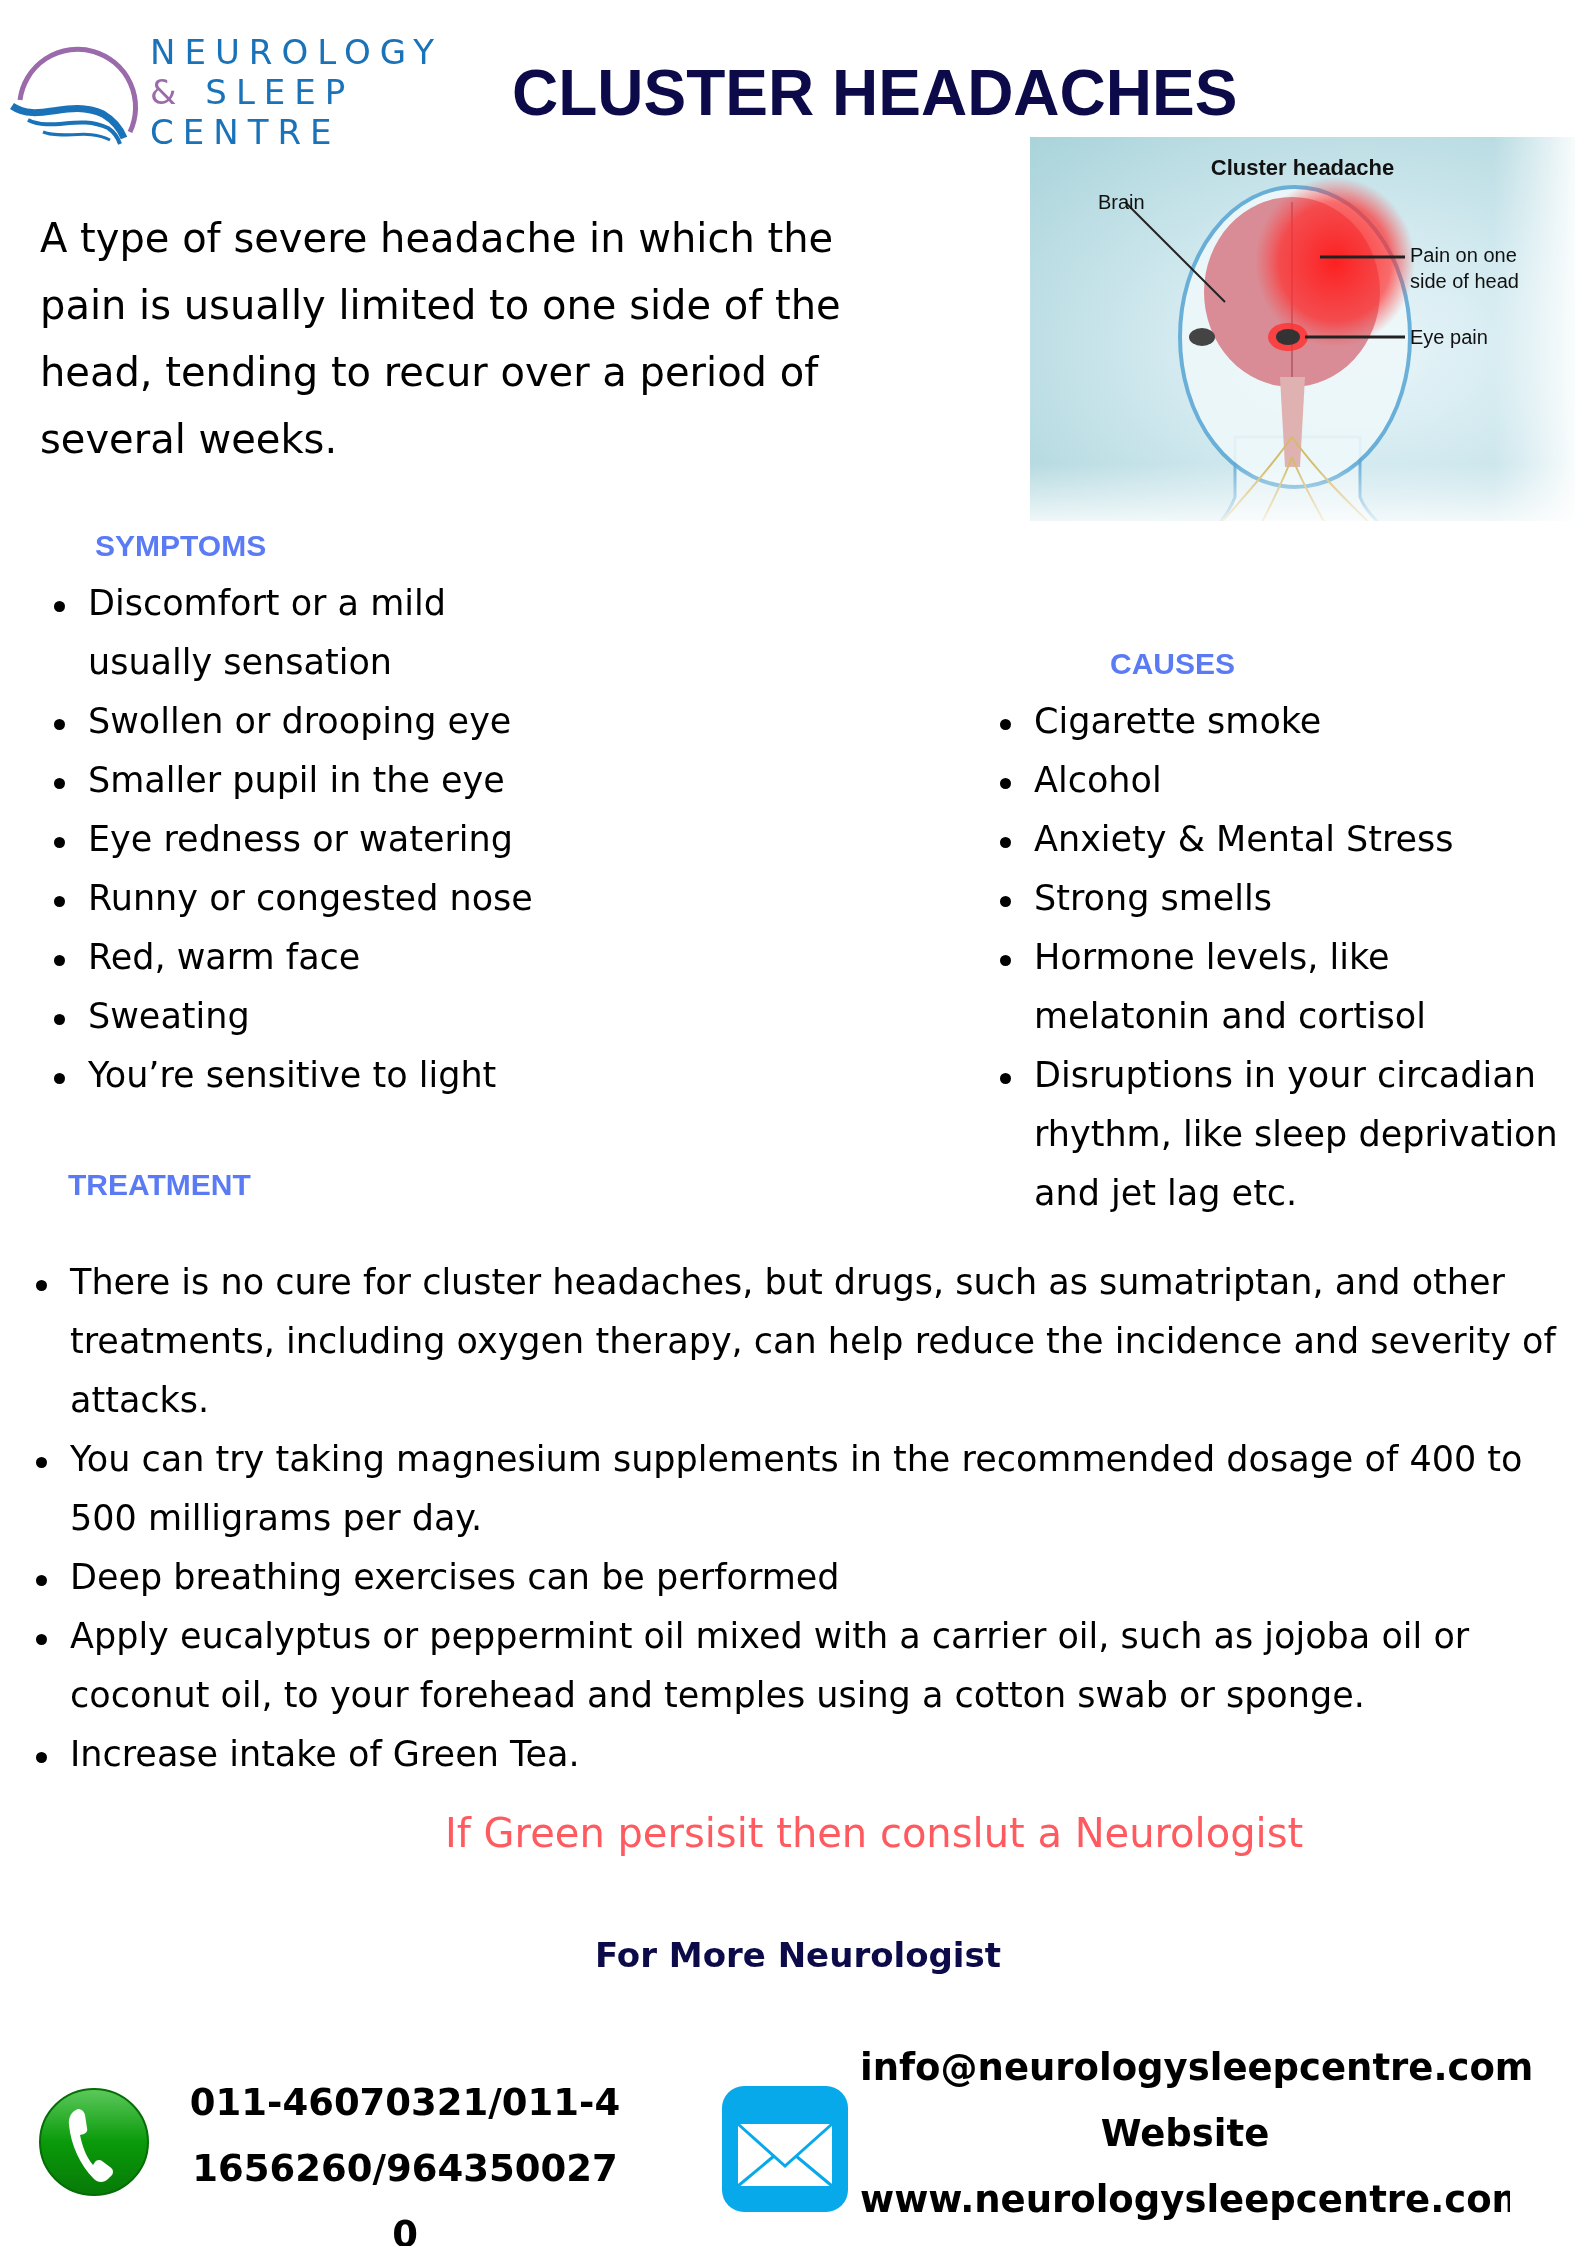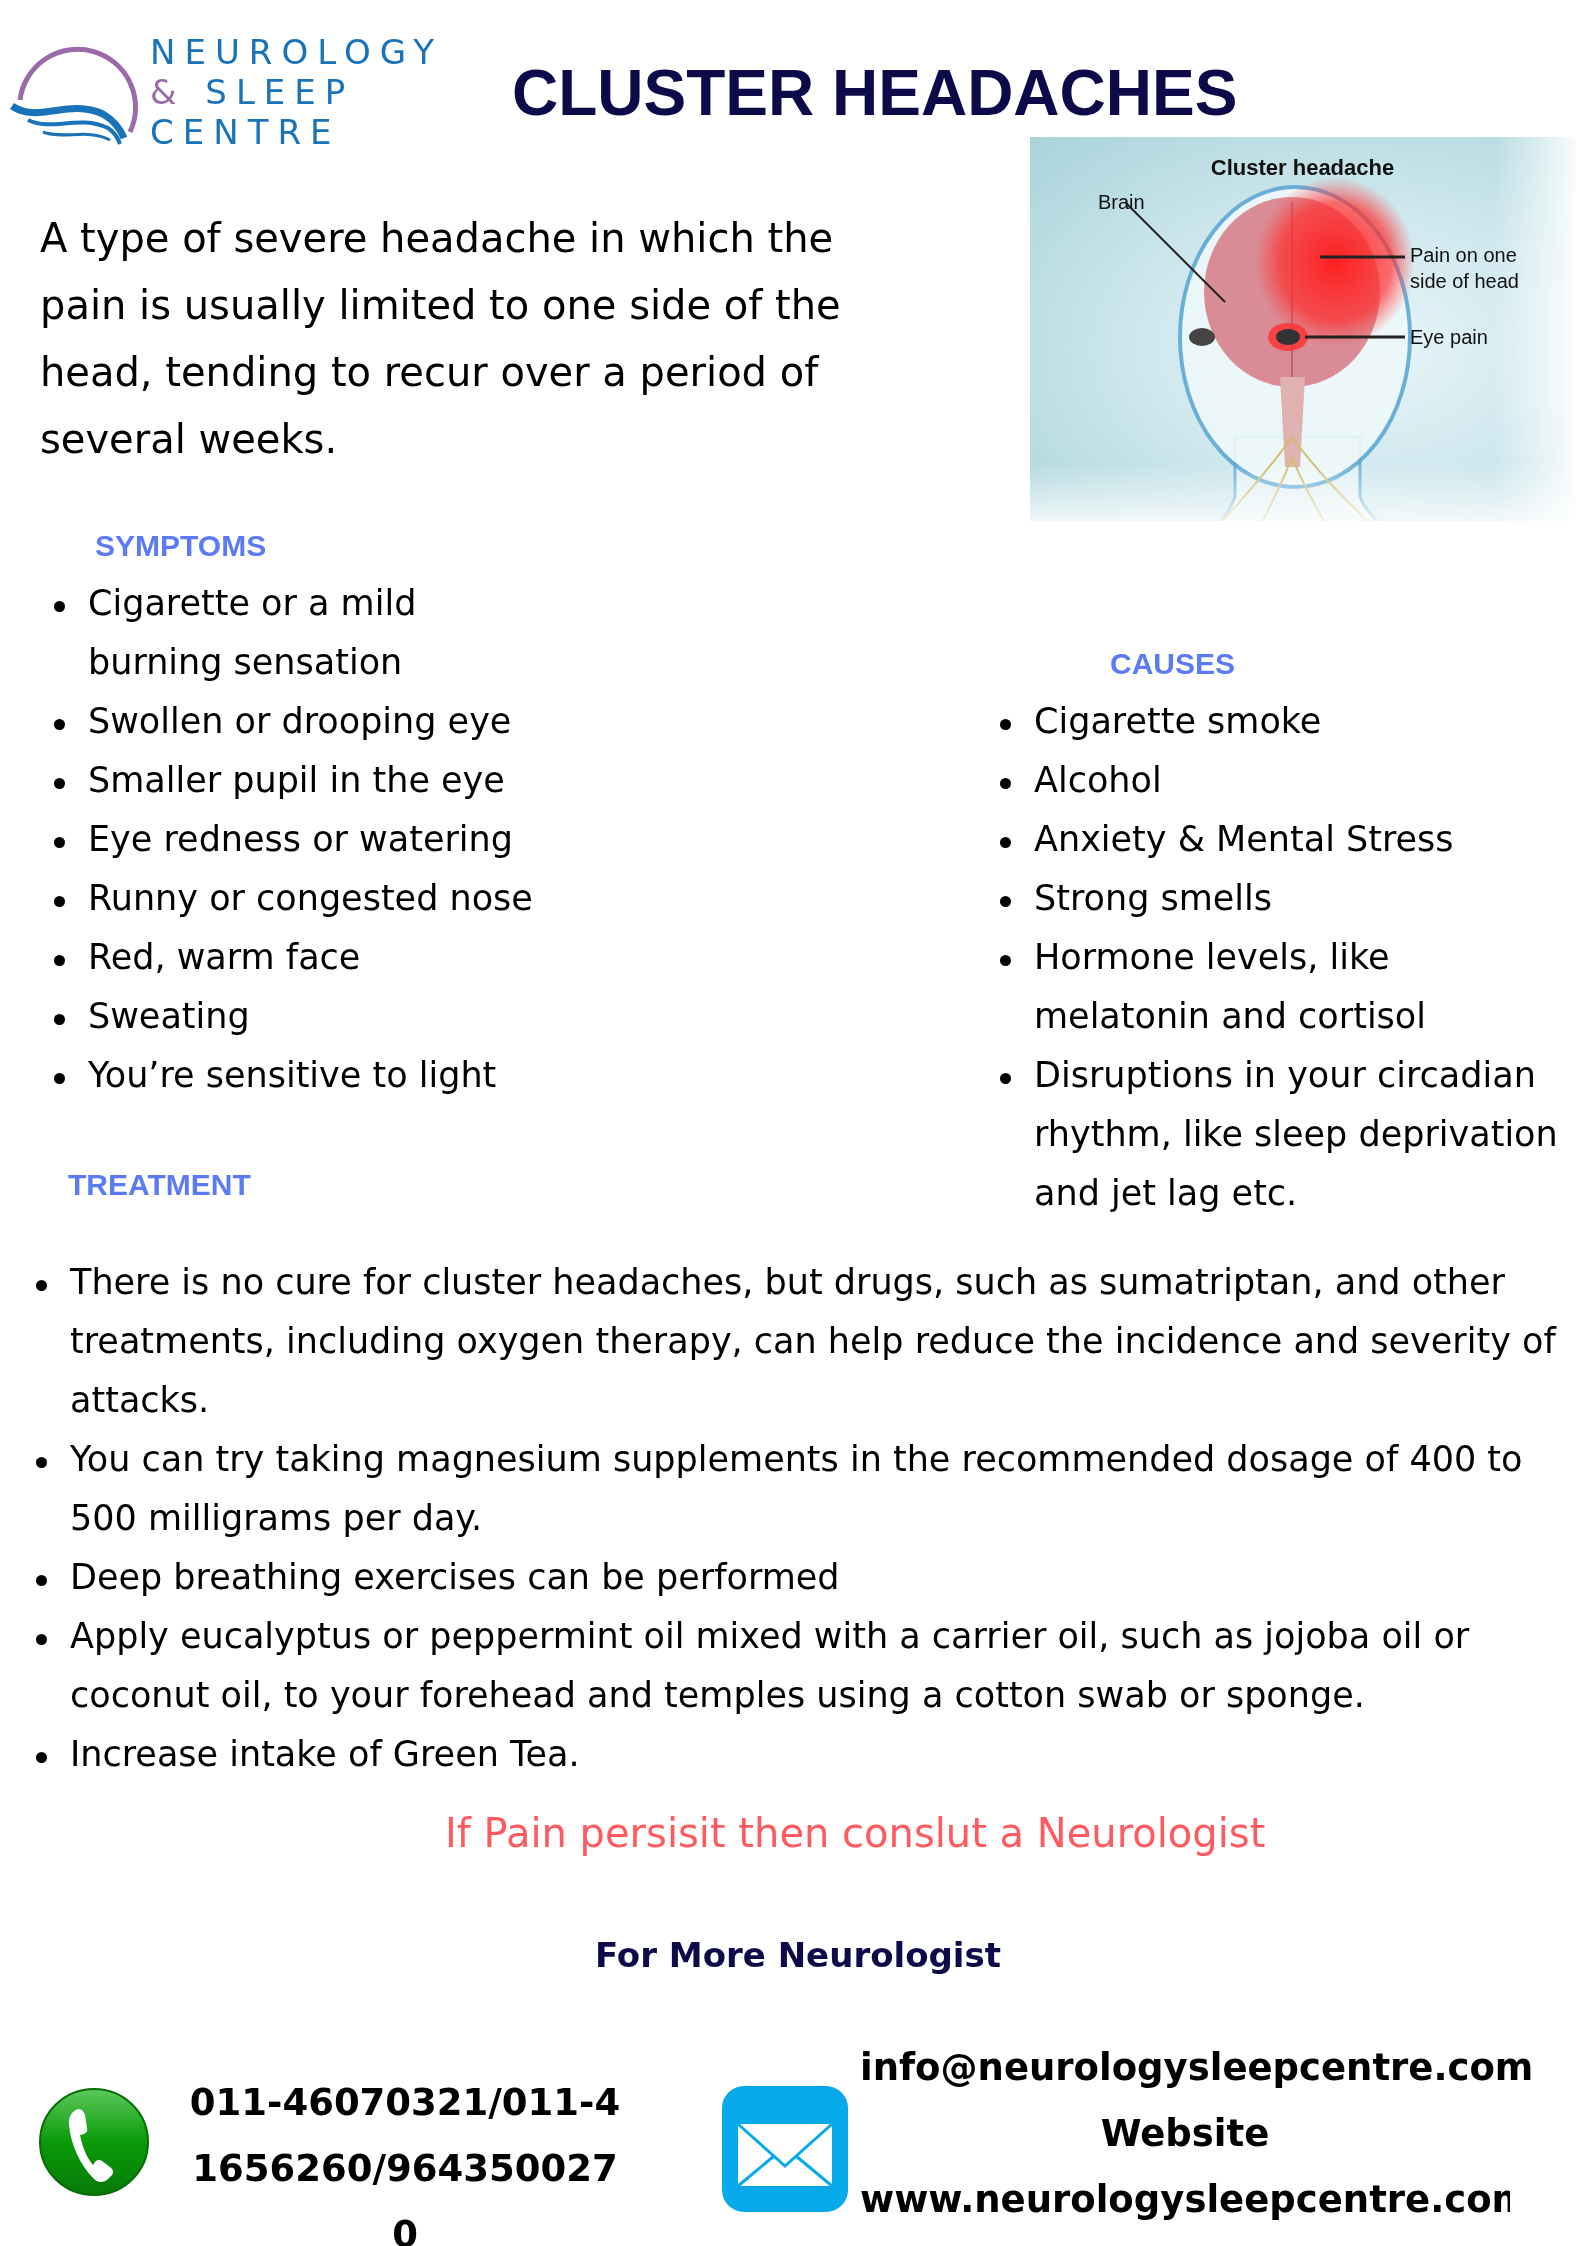--- a/index.html
+++ b/index.html
@@ -110,21 +110,21 @@
   <div class="illus-fade"></div>
   <div class="illus-title">Cluster headache</div>
   <div class="illus-label" style="left:68px;top:52px">Brain</div>
   <div class="illus-label" style="left:380px;top:105px">Pain on one</div>
   <div class="illus-label" style="left:380px;top:131px">side of head</div>
   <div class="illus-label" style="left:380px;top:187px">Eye pain</div>
 </div>
 
 <div class="abs heading h-symptoms">SYMPTOMS</div>
 <ul class="blist symptoms-list">
-  <li style="padding-right:180px">Cigarette or a mild burning sensation</li>
+  <li style="padding-right:180px">Discomfort or a mild usually sensation</li>
   <li>Swollen or drooping eye</li>
   <li>Smaller pupil in the eye</li>
   <li>Eye redness or watering</li>
   <li>Runny or congested nose</li>
   <li>Red, warm face</li>
   <li>Sweating</li>
   <li>You’re sensitive to light</li>
 </ul>
 
 <div class="abs heading h-causes">CAUSES</div>
@@ -139,21 +139,21 @@
 
 <div class="abs heading h-treatment">TREATMENT</div>
 <ul class="blist treatment-list">
   <li>There is no cure for cluster headaches, but drugs, such as sumatriptan, and other treatments, including oxygen therapy, can help reduce the incidence and severity of attacks.</li>
   <li>You can try taking magnesium supplements in the recommended dosage of 400 to 500 milligrams per day.</li>
   <li>Deep breathing exercises can be performed</li>
   <li>Apply eucalyptus or peppermint oil mixed with a carrier oil, such as jojoba oil or coconut oil, to your forehead and temples using a cotton swab or sponge.</li>
   <li>Increase intake of Green Tea.</li>
 </ul>
 
-<div class="abs" style="left:445px;top:1808px;font-family:'DejaVu Sans',sans-serif;color:#ff5a5f;font-size:40px;line-height:50px;white-space:nowrap;">If Pain persisit then conslut a Neurologist</div>
+<div class="abs" style="left:445px;top:1808px;font-family:'DejaVu Sans',sans-serif;color:#ff5a5f;font-size:40px;line-height:50px;white-space:nowrap;">If Green persisit then conslut a Neurologist</div>
 
 <div class="abs more-info">For More Neurologist</div>
 
 <div class="abs phone-icon">
   <svg width="112" height="110" viewBox="0 0 112 110">
     <defs>
       <linearGradient id="pg" x1="0" y1="0" x2="0" y2="1">
         <stop offset="0" stop-color="#5cc95c"></stop>
         <stop offset="0.5" stop-color="#0a9a0a"></stop>
         <stop offset="1" stop-color="#077a07"></stop>

